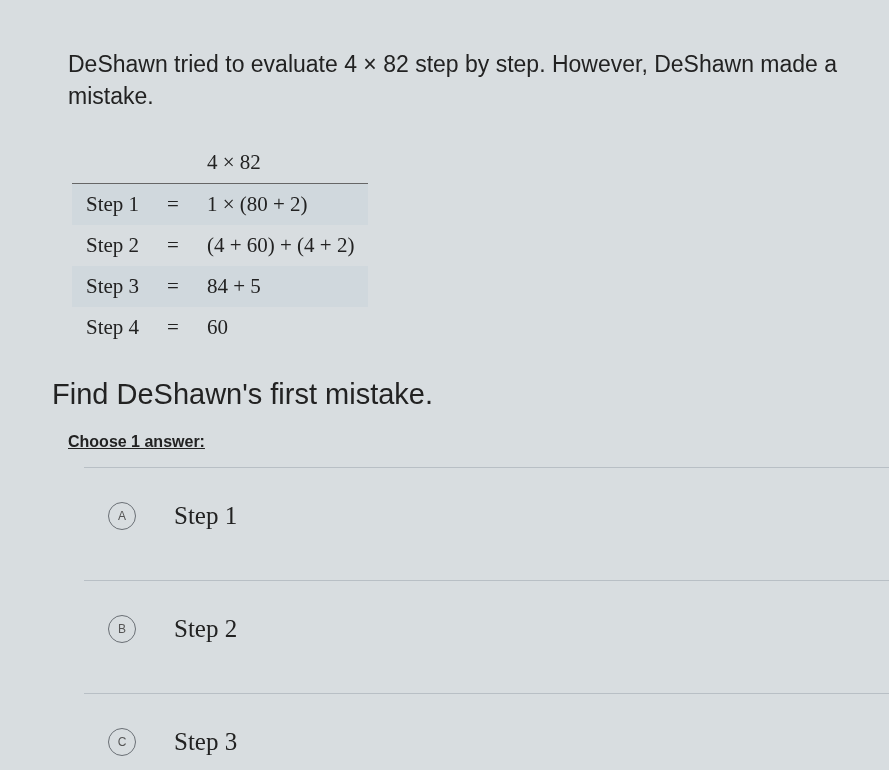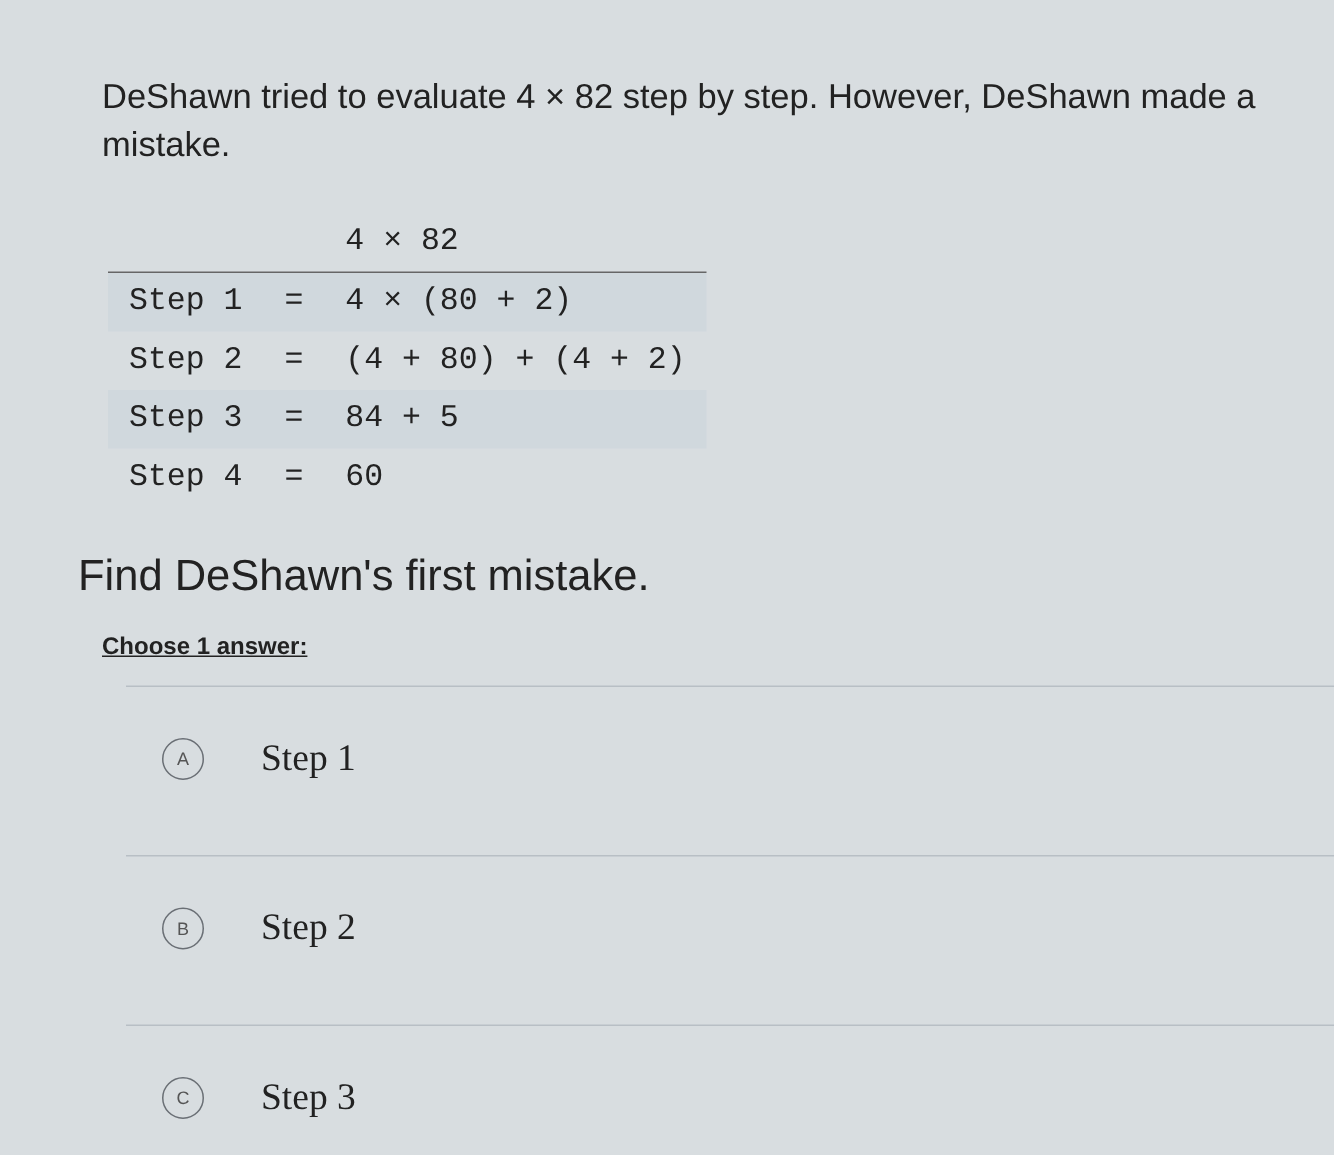--- a/index.html
+++ b/index.html
@@ -21,21 +21,21 @@
       color: #222;
       margin-bottom: 30px;
     }
     .steps-table {
       margin: 20px 0 30px 20px;
       border-collapse: collapse;
     }
     .steps-table td {
       padding: 8px 14px;
       font-size: 21px;
-      font-family: Liberation Mono, monospace;
+      font-family: Liberation Serif, serif;
       color: #222;
       vertical-align: middle;
     }
     .header-row td {
       border-bottom: 1px solid #666;
       text-align: left;
     }
     .header-row td:first-child,
     .header-row td:nth-child(2) {
       border-bottom: 1px solid #666;
@@ -108,26 +108,26 @@
 <table class="steps-table">
   <tbody>
       <tr class="header-row">
     <td></td>
     <td></td>
     <td class="expr-header">4 × 82</td>
   </tr>
   <tr class="shaded">
     <td class="step-label">Step 1</td>
     <td class="equals">=</td>
-    <td>4 × (80 + 2)</td>
+    <td>1 × (80 + 2)</td>
   </tr>
   <tr>
     <td class="step-label">Step 2</td>
     <td class="equals">=</td>
-    <td>(4 + 80) + (4 + 2)</td>
+    <td>(4 + 60) + (4 + 2)</td>
   </tr>
   <tr class="shaded">
     <td class="step-label">Step 3</td>
     <td class="equals">=</td>
     <td>84 + 5</td>
   </tr>
   <tr>
     <td class="step-label">Step 4</td>
     <td class="equals">=</td>
     <td>60</td>

